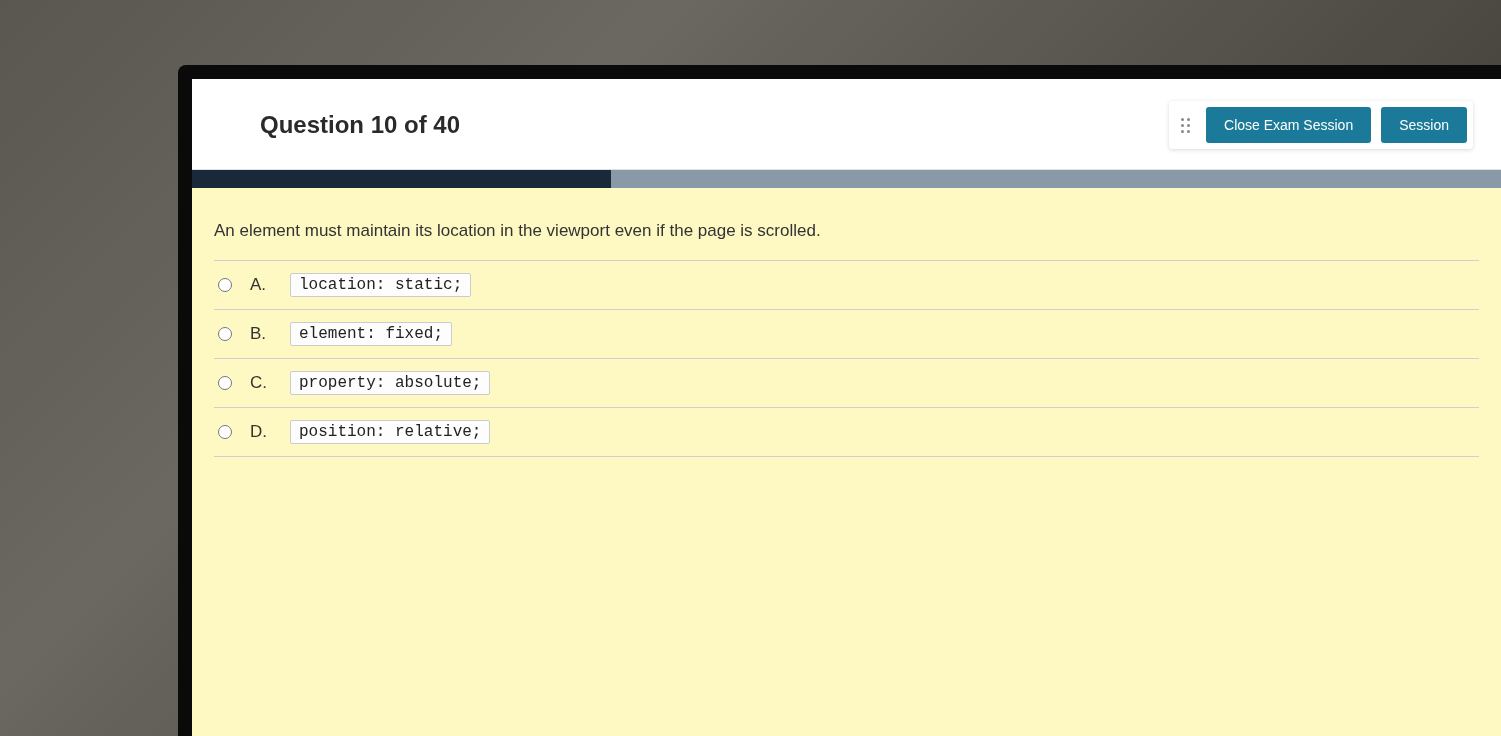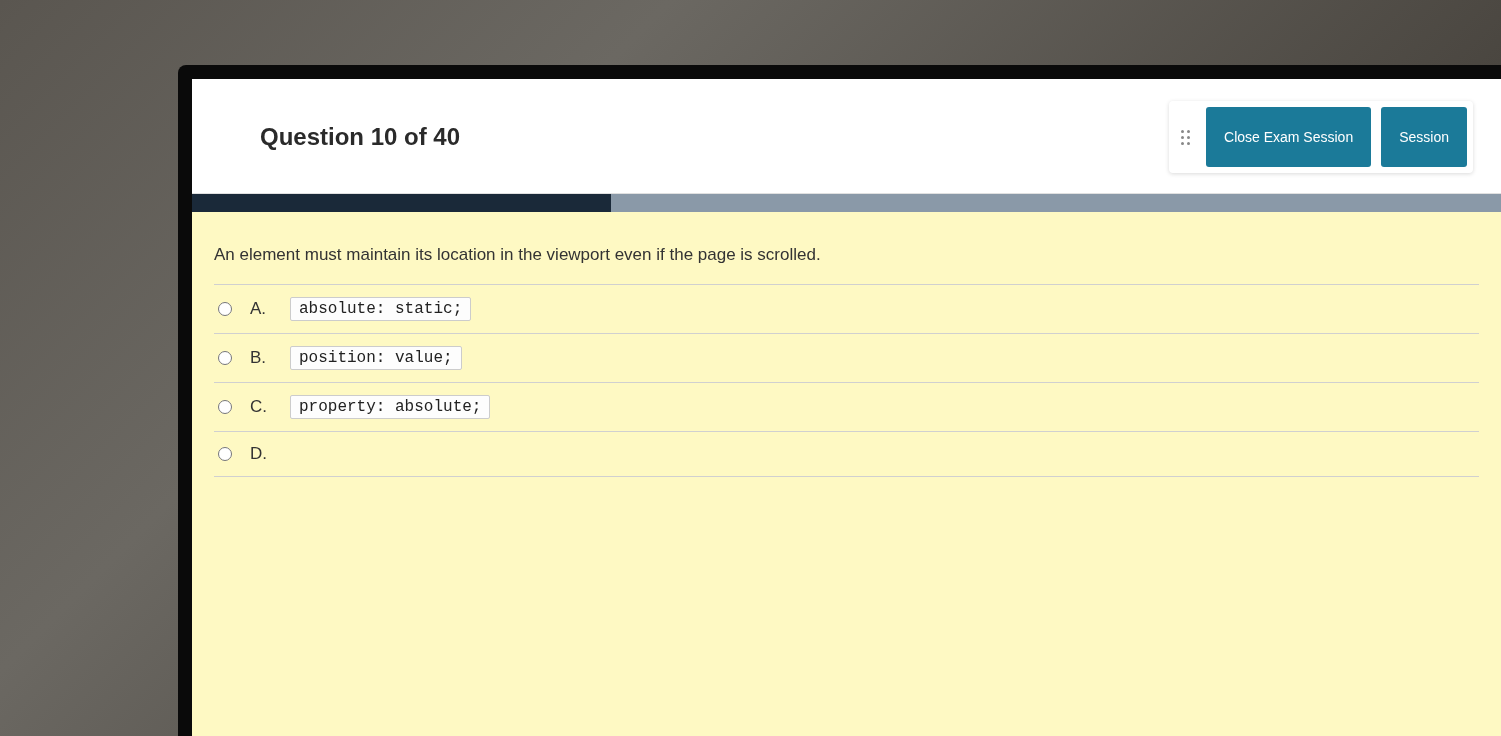--- a/index.html
+++ b/index.html
@@ -69,21 +69,21 @@
     .drag-icon span {
       width: 3px;
       height: 3px;
       background: #888;
       border-radius: 50%;
     }
     .btn {
       background: #1b7a99;
       color: #fff;
       border: none;
-      padding: 22px 18px;
+      padding: 10px 18px;
       font-size: 14px;
       font-weight: 500;
       border-radius: 3px;
       cursor: pointer;
     }
     .progress-bar {
       height: 18px;
       background: #8a99a8;
       display: flex;
     }
@@ -174,33 +174,34 @@
       <div class="progress-fill"></div>
     </div>
 
     <div class="content">
       <p class="question-text">An element must maintain its location in the viewport even if the page is scrolled.</p>
 
       <div class="options">
         <label class="option-row">
           <input type="radio" name="answer" class="radio" style="">
           <span class="option-letter">A.</span>
-          <span class="option-code">absolute: static;</span>
+          <span class="option-code">location: static;</span>
         </label>
         <label class="option-row">
           <input type="radio" name="answer" class="radio" style="">
           <span class="option-letter">B.</span>
-          <span class="option-code">position: value;</span>
+          <span class="option-code">element: fixed;</span>
         </label>
         <label class="option-row">
           <input type="radio" name="answer" class="radio" style="">
           <span class="option-letter">C.</span>
           <span class="option-code">property: absolute;</span>
         </label>
         <label class="option-row">
           <input type="radio" name="answer" class="radio" style="">
           <span class="option-letter">D.</span>
+          <span class="option-code">position: relative;</span>
         </label>
       </div>
     </div>
 
   </div>
 </div>
 
 </body></html>

